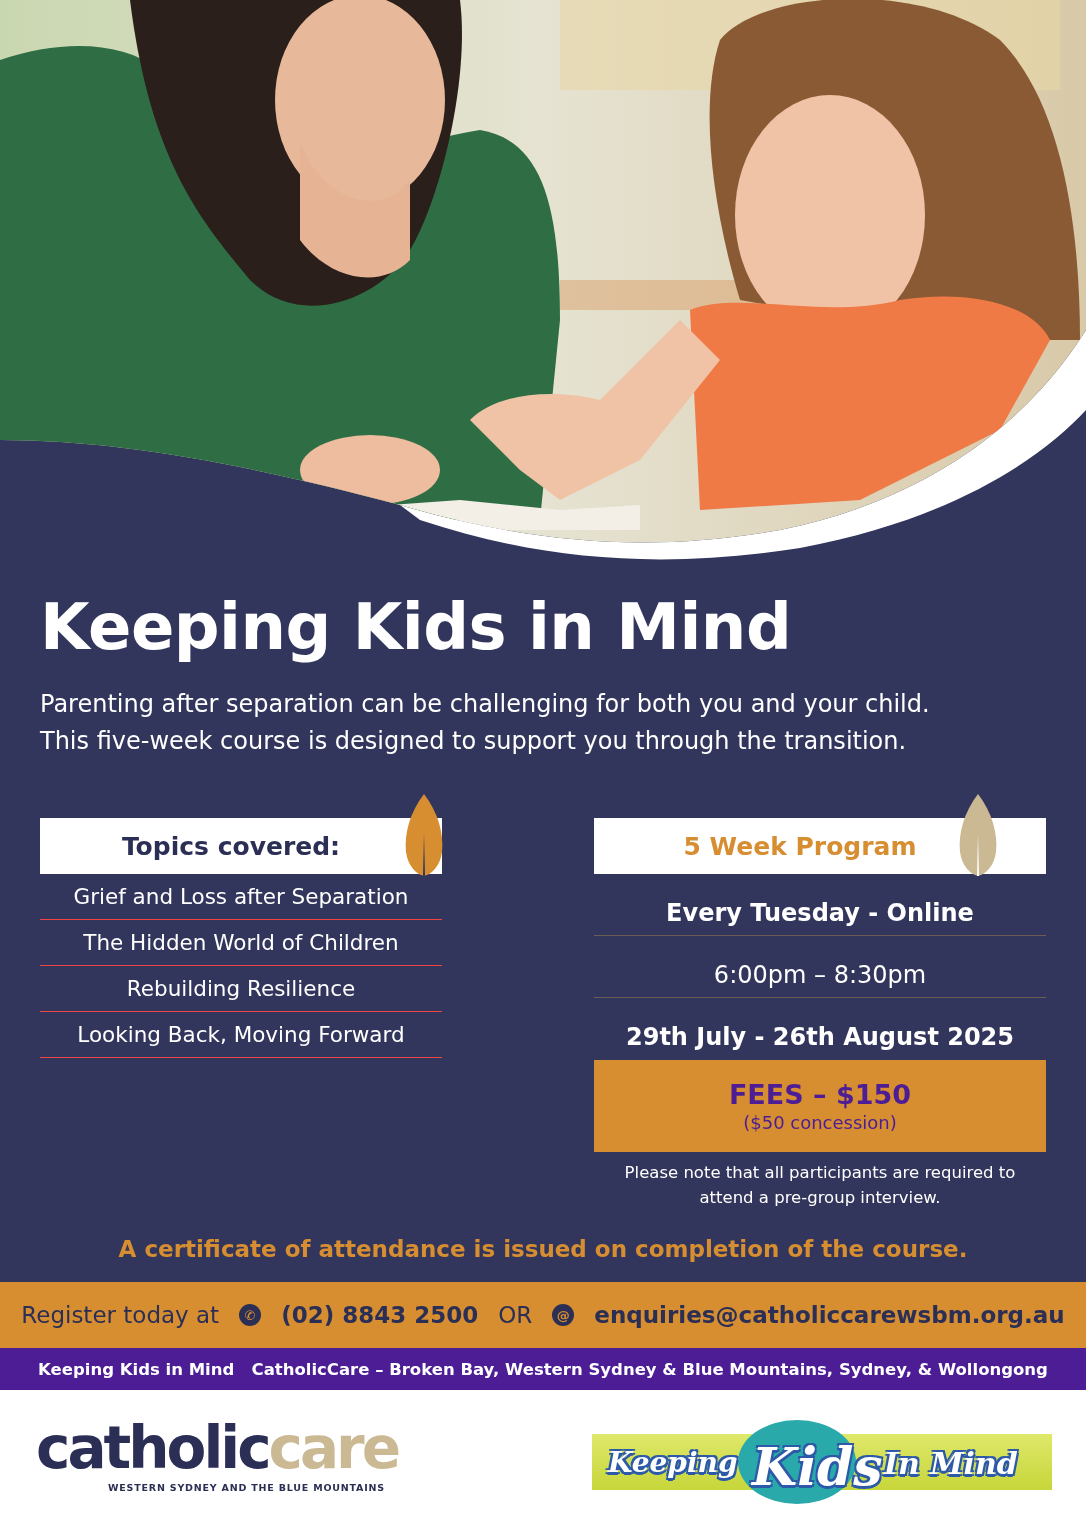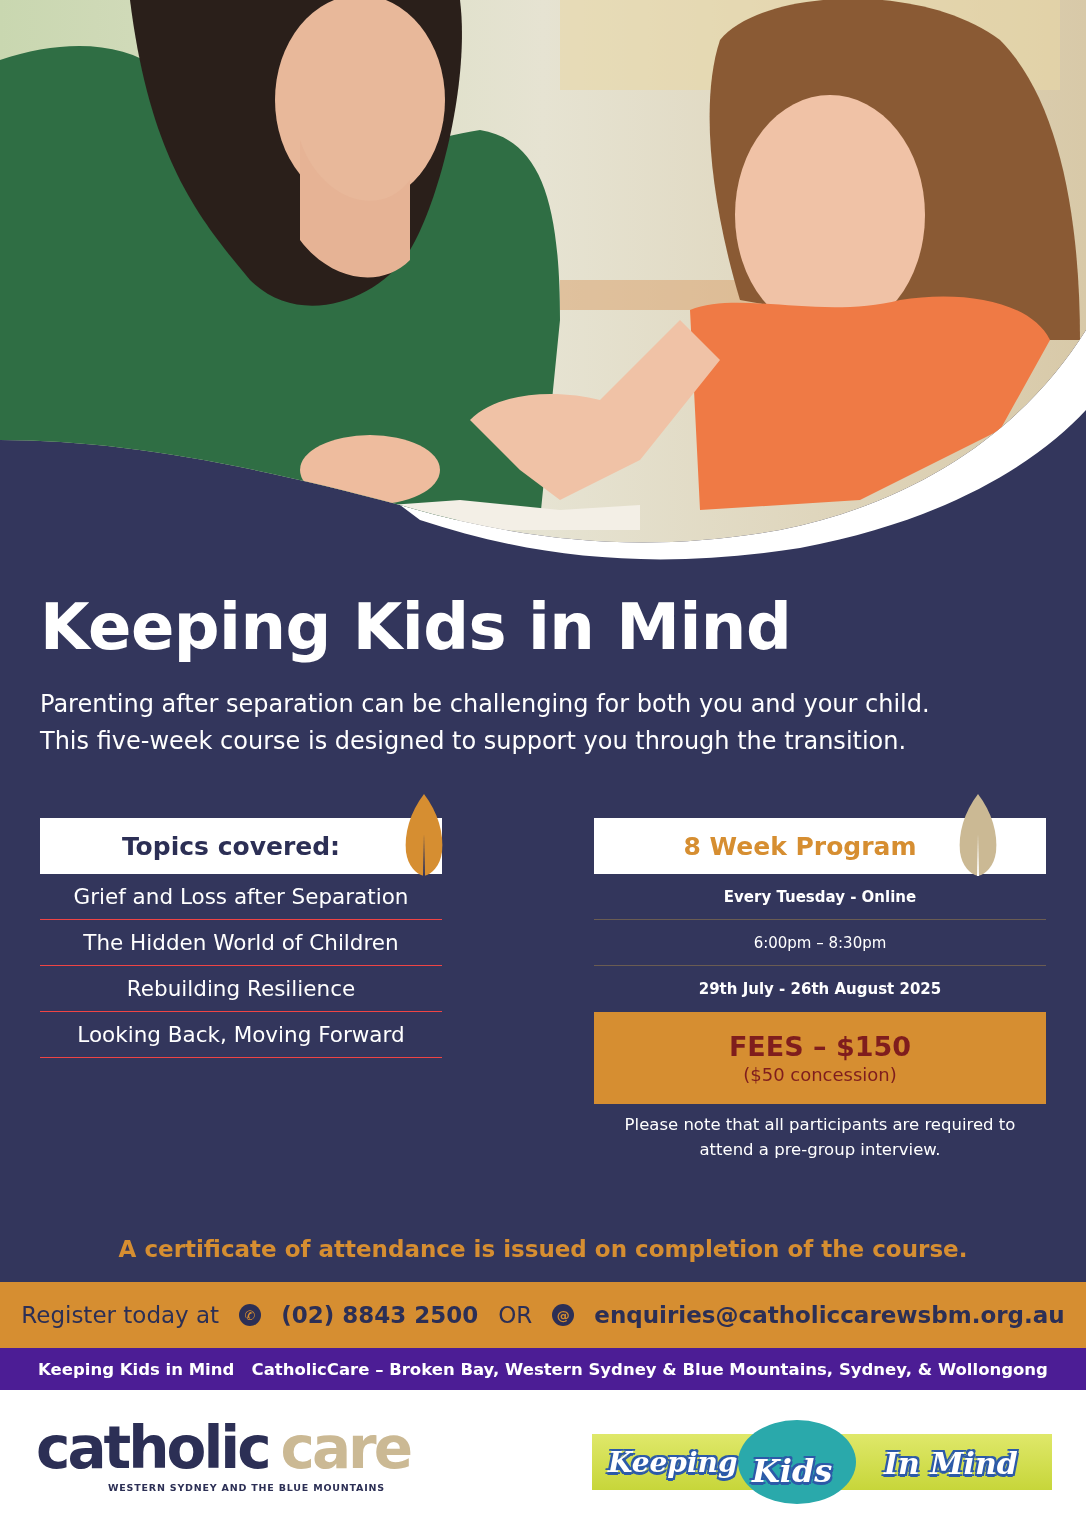--- a/index.html
+++ b/index.html
@@ -21,51 +21,51 @@
 
   .head-box { height: 56px; background: #fff; display: flex; align-items: center; justify-content: center; font-size: 25px; font-weight: bold; position: relative; }
   .col.left .head-box { color: #2c2f55; padding-right: 20px; }
   .col.right .head-box { color: #d68e31; padding-right: 40px; }
   .leaf { position: absolute; top: -24px; }
   .col.left .leaf { right: -2px; }
   .col.right .leaf { right: 48px; }
 
   .topic { height: 46px; display: flex; align-items: center; justify-content: center; color: #fff; font-size: 21.5px; border-bottom: 1px solid #ef4444; }
 
-  .info { height: 46px; display: flex; align-items: center; justify-content: center; color: #fff; font-size: 15px; }
+  .info { height: 46px; display: flex; align-items: center; justify-content: center; color: #fff; font-size: 24px; margin-top: 16px; }
   .info.bold { font-weight: bold; }
   .info.line { border-bottom: 1px solid #6a5c52; }
 
-  .fees { height: 92px; background: #d68e31; display: flex; flex-direction: column; align-items: center; justify-content: center; color: #7f1d1d; }
+  .fees { height: 92px; background: #d68e31; display: flex; flex-direction: column; align-items: center; justify-content: center; color: #4c1d95; }
   .fees .amt { font-size: 27px; font-weight: bold; }
   .fees .conc { font-size: 18px; margin-top: 2px; }
 
   .note { text-align: center; color: #fff; font-size: 16.5px; line-height: 25px; margin-top: 8px; }
 
   .cert { position: absolute; left: 0; top: 676px; width: 1086px; text-align: center; color: #d68e31; font-size: 23px; font-weight: bold; }
 
   .register { position: absolute; left: 0; top: 1282px; width: 1086px; height: 66px; background: #d68e31; display: flex; align-items: center; justify-content: center; color: #2c2f55; font-size: 23px; gap: 20px; }
   .register .b { font-weight: bold; }
   .register .ico { width: 22px; height: 22px; border-radius: 50%; background: #2c2f55; display: inline-flex; align-items: center; justify-content: center; color: #d68e31; font-size: 13px; font-weight: bold; }
 
   .footer-strip { position: absolute; left: 0; top: 1348px; width: 1086px; height: 42px; background: #4c1d95; color: #fff; font-size: 16.5px; font-weight: bold; display: flex; align-items: center; justify-content: center; }
 
   .logos { position: absolute; left: 0; top: 1390px; width: 1086px; height: 146px; background: #fff; }
   .cc-logo { position: absolute; left: 36px; top: 28px; width: 400px; }
   .cc-word { font-family: "DejaVu Sans", sans-serif; font-size: 58px; font-weight: bold; letter-spacing: -3px; line-height: 60px; }
   .cc-word .c1 { color: #2c2f55; }
-  .cc-word .c2 { color: #cbb994; margin-left: 12px; }
+  .cc-word .c2 { color: #cbb994; margin-left: 0; }
   .cc-sub { font-size: 9.5px; font-weight: bold; color: #2c2f55; letter-spacing: 0.8px; margin-left: 72px; margin-top: 4px; }
 
   .kkim-logo { position: absolute; left: 592px; top: 30px; width: 460px; height: 84px; }
   .kkim-bar { position: absolute; left: 0; top: 14px; width: 460px; height: 56px; background: linear-gradient(#dfe86a, #c7d63a); }
   .kkim-oval { position: absolute; left: 146px; top: 0; width: 118px; height: 84px; border-radius: 50%; background: #2aa9ab; }
   .kkim-txt { position: absolute; color: #fff; font-family: "DejaVu Serif", serif; font-style: italic; font-weight: bold; text-shadow: -2px -2px 0 #2c5aa8, 2px -2px 0 #2c5aa8, -2px 2px 0 #2c5aa8, 2px 2px 0 #2c5aa8, 0 3px 0 #2c5aa8; }
   .kkim-t1 { left: 16px; top: 26px; font-size: 28px; }
-  .kkim-t2 { left: 160px; top: 32px; font-size: 32px; }
+  .kkim-t2 { left: 160px; top: 16px; font-size: 52px; }
   .kkim-t3 { left: 292px; top: 26px; font-size: 30px; }
 </style>
 </head>
 <body>
 
 <div class="hero">
   <svg width="1086" height="560" viewBox="0 0 1086 560">
     <defs>
       <linearGradient id="bg" x1="0" y1="0" x2="1" y2="0">
         <stop offset="0" stop-color="#c9d7b0"></stop>
@@ -122,21 +122,21 @@
       </svg>
     </div>
     <div class="topic">Grief and Loss after Separation</div>
     <div class="topic">The Hidden World of Children</div>
     <div class="topic">Rebuilding Resilience</div>
     <div class="topic">Looking Back, Moving Forward</div>
   </div>
 
   <div class="col right">
     <div class="head-box">
-      <span>8 Week Program</span>
+      <span>5 Week Program</span>
       <svg class="leaf" width="40" height="82" viewBox="0 0 40 82">
         <path d="M20,0 C34,18 40,40 38,58 C36,72 28,80 20,82 C12,80 4,72 2,58 C0,40 6,18 20,0 Z" fill="#cbb994"></path>
         <path d="M20,40 L21,82 L19,82 Z" fill="#ffffff"></path>
       </svg>
     </div>
     <div class="info bold line">Every Tuesday - Online</div>
     <div class="info line">6:00pm – 8:30pm</div>
     <div class="info bold">29th July - 26th August 2025</div>
     <div class="fees">
       <div class="amt">FEES – $150</div>

